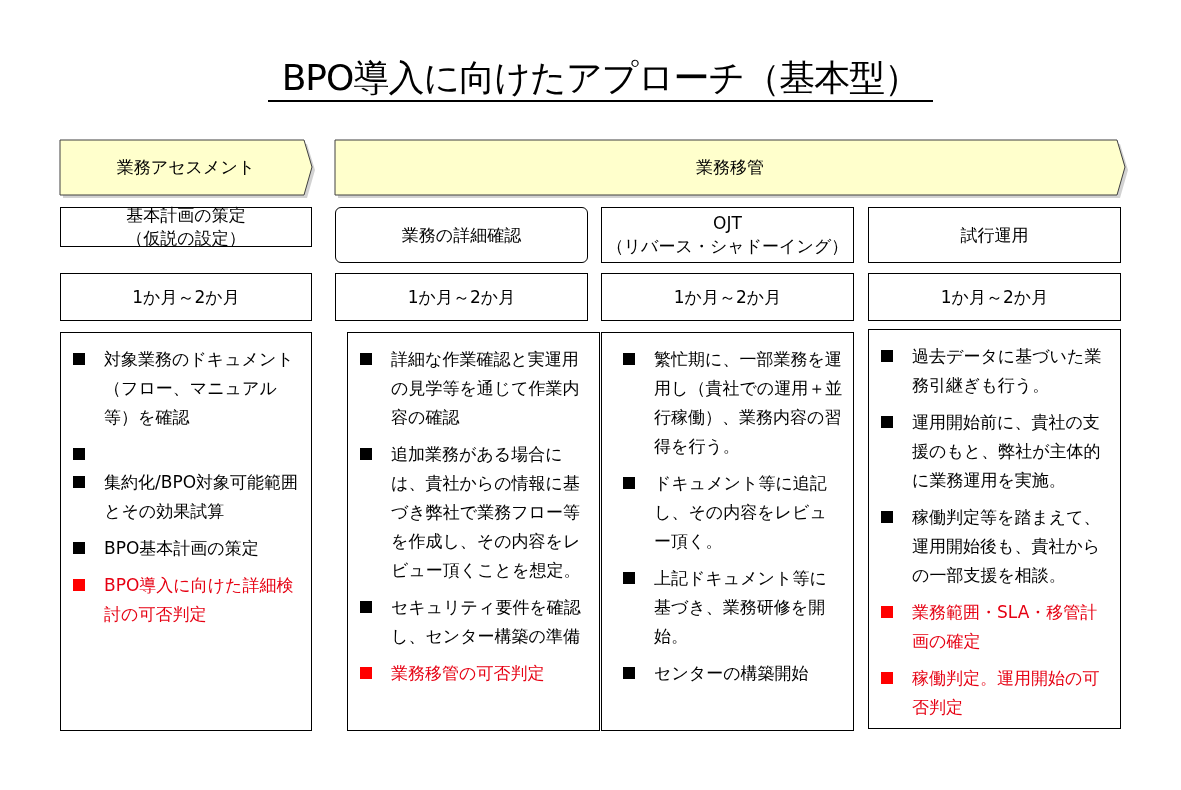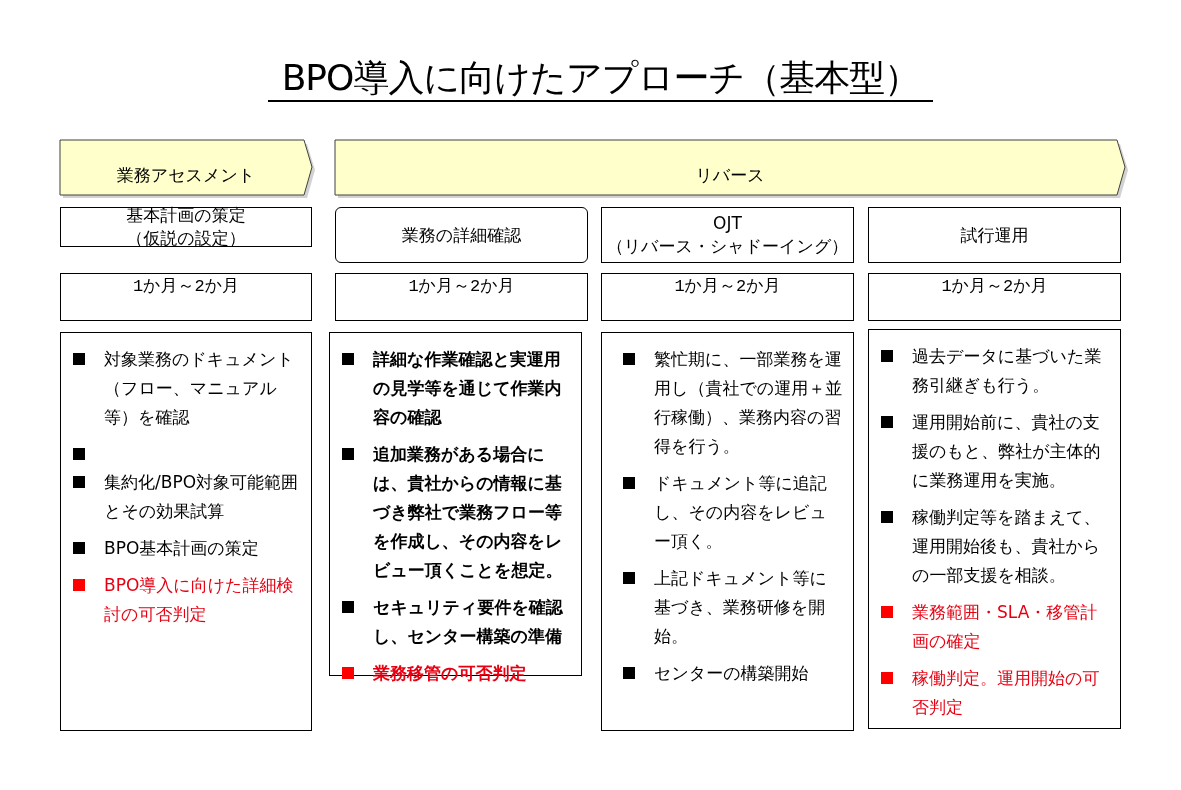--- a/index.html
+++ b/index.html
@@ -2,24 +2,24 @@
 <html><head>
 <meta charset="utf-8">
 <style>
   html, body { margin:0; padding:0; }
   body { width:1181px; height:790px; background:#ffffff; position:relative; overflow:hidden;
          font-family:"DejaVu Sans", "Liberation Sans", sans-serif; color:#000; }
   .title { position:absolute; left:268px; width:665px; top:56px; height:44px; text-align:center;
            font-size:36px; line-height:44px; letter-spacing:-1px; border-bottom:2px solid #000; white-space:nowrap; }
   .arrow { position:absolute; top:140px; height:55px; }
   .arrow svg { position:absolute; left:0; top:0; overflow:visible; }
-  .arrow .label { position:absolute; left:0; top:8px; width:100%; height:44px; line-height:55px; text-align:center; font-size:17px; }
+  .arrow .label { position:absolute; left:0; top:0; width:100%; height:44px; line-height:55px; text-align:center; font-size:17px; }
   .box { position:absolute; border:1px solid #000; background:#fff; box-sizing:border-box; }
   .hdr { display:flex; flex-direction:column; justify-content:center; align-items:center; text-align:center; font-size:17px; line-height:23px; }
-  .dur { display:flex; justify-content:center; align-items:flex-start; font-size:17px;font-family:Liberation Mono, monospace; }
+  .dur { display:flex; justify-content:center; align-items:center; font-size:17px; }
   .detail { padding:12px 10px 0 12px; }
   .item { display:flex; font-size:17px; line-height:29px; margin-bottom:8px; }
   .item .bullet { flex:0 0 auto; width:12px; height:12px; background:#000; margin:8px 19px 0 0; }
   .item.red { color:#e60012; }
   .item.red .bullet { background:#ff0000; }
   .item .text { flex:1; }
 </style>
 </head>
 <body>
 
@@ -31,21 +31,21 @@
     <polygon points="0,0 244,0 252,27 244,55 0,55" fill="#ffffcc" stroke="#404040" stroke-width="1"></polygon>
   </svg>
   <div class="label">業務アセスメント</div>
 </div>
 
 <div class="arrow" style="left:335px; width:790px;">
   <svg width="794" height="62">
     <polygon points="3,4 785,4 793,30 785,58 3,58" fill="#7f7f7f" opacity="0.35"></polygon>
     <polygon points="0,0 782,0 790,27 782,55 0,55" fill="#ffffcc" stroke="#404040" stroke-width="1"></polygon>
   </svg>
-  <div class="label">リバース</div>
+  <div class="label">業務移管</div>
 </div>
 
 <div class="box hdr" style="left:60px; top:207px; width:252px; height:40px;">
   <span>基本計画の策定</span>
   <span>（仮説の設定）</span>
 </div>
 <div class="box dur" style="left:60px; top:273px; width:252px; height:48px;">
   <span>1か月～2か月</span>
 </div>
 <div class="box detail" style="left:60px; top:332px; width:252px; height:399px;">
@@ -69,21 +69,21 @@
       <span class="text">BPO導入に向けた詳細検討の可否判定</span>
     </div>
 </div>
 
 <div class="box hdr" style="left:335px; top:207px; width:253px; height:56px;border-radius:6px;">
   <span>業務の詳細確認</span>
 </div>
 <div class="box dur" style="left:335px; top:273px; width:253px; height:48px;">
   <span>1か月～2か月</span>
 </div>
-<div class="box detail" style="left:329px; top:332px; width:253px; height:344px;font-weight:bold;">
+<div class="box detail" style="left:347px; top:332px; width:253px; height:399px;">
   <div class="item">
       <span class="bullet"></span>
       <span class="text">詳細な作業確認と実運用の見学等を通じて作業内容の確認</span>
     </div>
   <div class="item">
       <span class="bullet"></span>
       <span class="text">追加業務がある場合には、貴社からの情報に基づき弊社で業務フロー等を作成し、その内容をレビュー頂くことを想定。</span>
     </div>
   <div class="item">
       <span class="bullet"></span>

